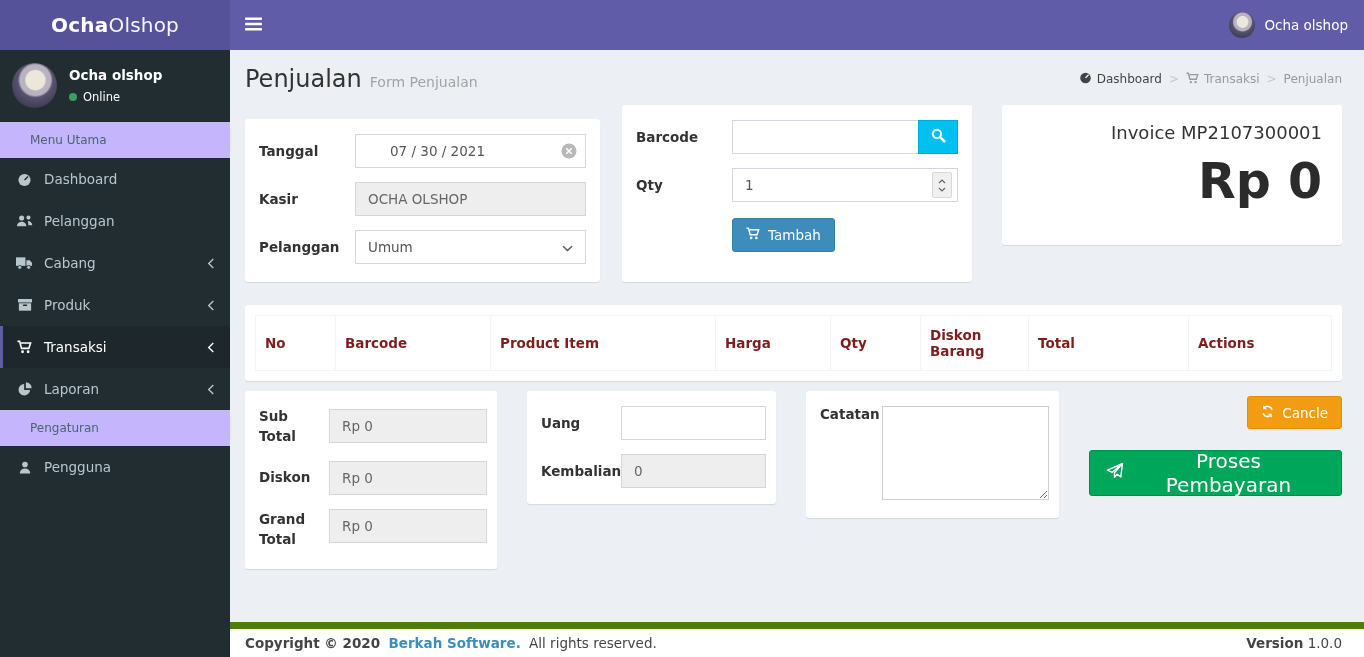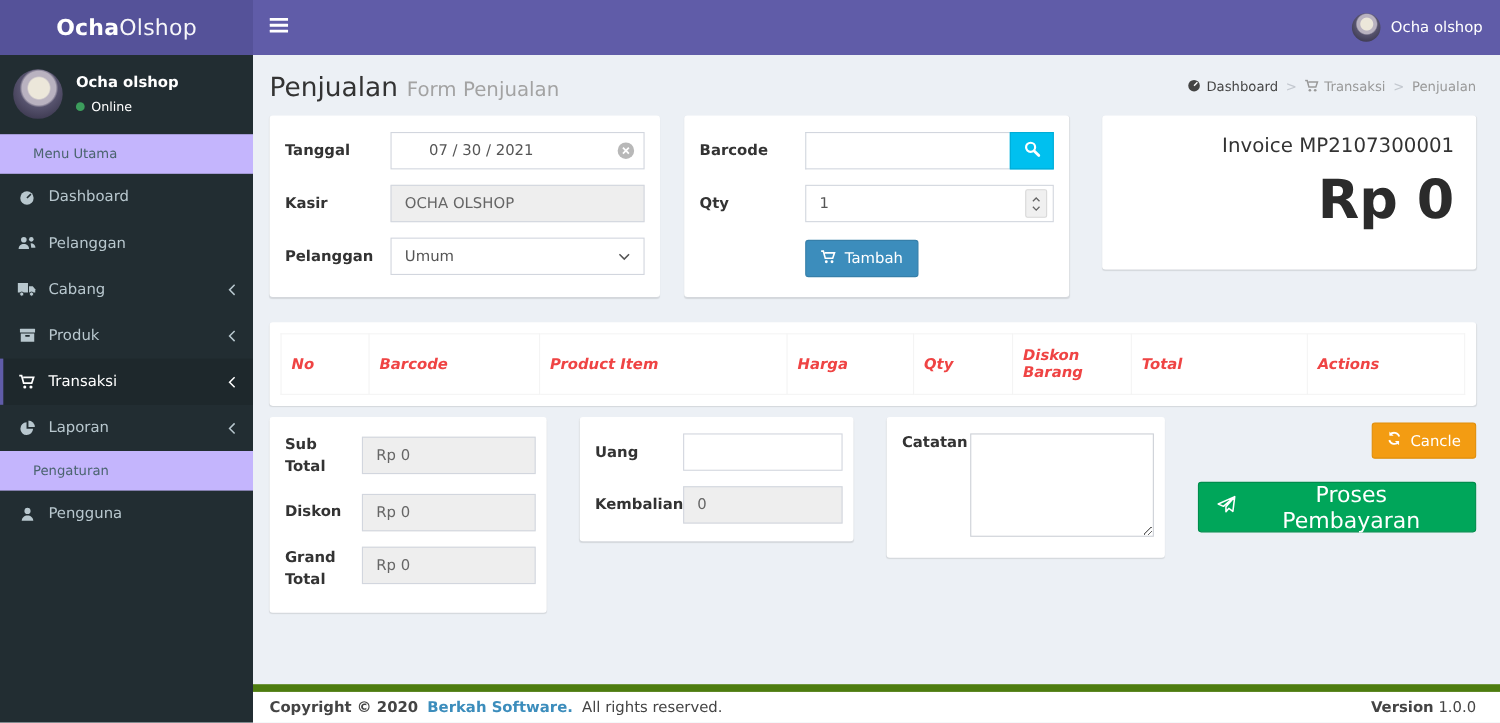--- a/index.html
+++ b/index.html
@@ -30,29 +30,29 @@
   .side-header { background:#c4b5fd; color:#4b646f; font-size:12px; padding:11px 30px; }
   .menu-item { display:flex; align-items:center; gap:10px; padding:13px 15px 13px 12px; color:#b8c7ce; border-left:3px solid transparent; font-size:13.5px; cursor:pointer; }
   .menu-item .mi-icon { width:19px; display:flex; justify-content:center; align-items:center; }
   .menu-item .chev { margin-left:auto; display:flex; }
   .menu-item.active { background:#1e282c; color:#fff; border-left-color:#605ca8; }
   
   .main { position:absolute; top:50px; left:230px; right:0; bottom:0; display:flex; flex-direction:column; }
   .content { flex:1; padding:13px 22px 0 15px; overflow:hidden; }
   .content-header { display:flex; justify-content:space-between; align-items:center; padding:2px 0 12px 0; }
   .page-title { font-size:24px; color:#333; }
-  .page-subtitle { font-size:18px; color:#a3a3a3; margin-left:8px; }
+  .page-subtitle { font-size:14px; color:#a3a3a3; margin-left:8px; }
   .breadcrumb { display:flex; align-items:center; gap:7px; font-size:12px; color:#999; }
   .breadcrumb .bc-item { display:flex; align-items:center; gap:5px; }
   .bc-dark { color:#444; }
   .bc-sep { color:#c3c8cf; }
   
   .card { background:#fff; border-radius:3px; box-shadow:0 1px 1px rgba(0,0,0,0.1); }
   .row1 { display:flex; margin-bottom:23px; }
-  .card-form1 { width:355px; margin-right:22px; padding:15px 14px 4px 14px; }
+  .card-form1 { width:355px; margin-right:22px; padding:15px 14px 4px 14px;margin-top:14px; }
   .card-form2 { width:350px; margin-right:30px; padding:15px 14px 4px 14px; }
   .card-invoice { width:340px; height:140px; padding:17px 20px; text-align:right; }
   .frow { display:flex; align-items:center; margin-bottom:14px; }
   .frow.top { align-items:flex-start; }
   .flabel { width:96px; flex:none; font-weight:bold; font-size:13.5px; color:#333; padding-top:0; }
   .fctrl { flex:1; position:relative; }
   .tb-input { width:100%; height:34px; border:1px solid #d2d6de; background:#fff; color:#555; font-size:13.5px; padding:0 12px; font-family:inherit; border-radius:0; outline:none; }
   .tb-input:disabled, .tb-input.dis { background:#eee; color:#666; }
   .date-input { padding-left:34px; }
   .clear-ic { position:absolute; right:9px; top:9px; cursor:pointer; }
@@ -62,21 +62,21 @@
   .btn-search { width:40px; height:34px; background:#00c0ef; border:1px solid #00acd6; display:flex; align-items:center; justify-content:center; cursor:pointer; }
   .spinner { position:absolute; right:6px; top:4px; width:20px; height:26px; background:#f0f0f0; border:1px solid #d8d8d8; border-radius:2px; display:flex; flex-direction:column; align-items:center; justify-content:center; gap:3px; cursor:pointer; }
   .btn { display:inline-flex; align-items:center; gap:8px; color:#fff; font-size:13.5px; border-radius:3px; padding:0 13px; height:34px; cursor:pointer; border:1px solid transparent; font-family:inherit; }
   .btn-tambah { background:#3c8dbc; border-color:#367fa9; margin-left:96px; margin-top:2px; }
   .invoice-line { font-size:18px; color:#333; }
   .invoice-line .num { font-weight:normal; }
   .invoice-total { font-size:49px; font-weight:bold; color:#2b2b2b; margin-top:14px; line-height:1; }
   
   .table-card { padding:10px; margin-bottom:10px; }
   table.items { width:100%; border-collapse:collapse; table-layout:fixed; }
-  table.items th { text-align:left; font-size:13.5px; font-weight:bold; color:#ef4444; padding:11px 9px; border:1px solid #f4f4f4;font-style:italic; }
+  table.items th { text-align:left; font-size:13.5px; font-weight:bold; color:#7f1d1d; padding:11px 9px; border:1px solid #f4f4f4; }
   
   .row3 { display:flex; align-items:flex-start; }
   .card-totals { width:255px; margin-right:30px; padding:15px 10px 6px 14px; }
   .card-totals .flabel { width:70px; line-height:1.5; }
   .card-uang { width:252px; margin-right:30px; padding:15px 10px 2px 14px; }
   .card-uang .flabel { width:80px; }
   .card-catatan { width:256px; margin-right:30px; padding:15px 10px 15px 14px; display:flex; }
   .card-catatan .flabel { width:62px; }
   .catatan-ta { flex:1; height:94px; border:1px solid #ccd0d6; resize:both; font-family:inherit; font-size:13.5px; color:#555; padding:6px 8px; outline:none; min-width:0; width:100%; }
   .actions-col { display:flex; flex-direction:column; align-items:flex-end; gap:21px; padding-top:5px; }

